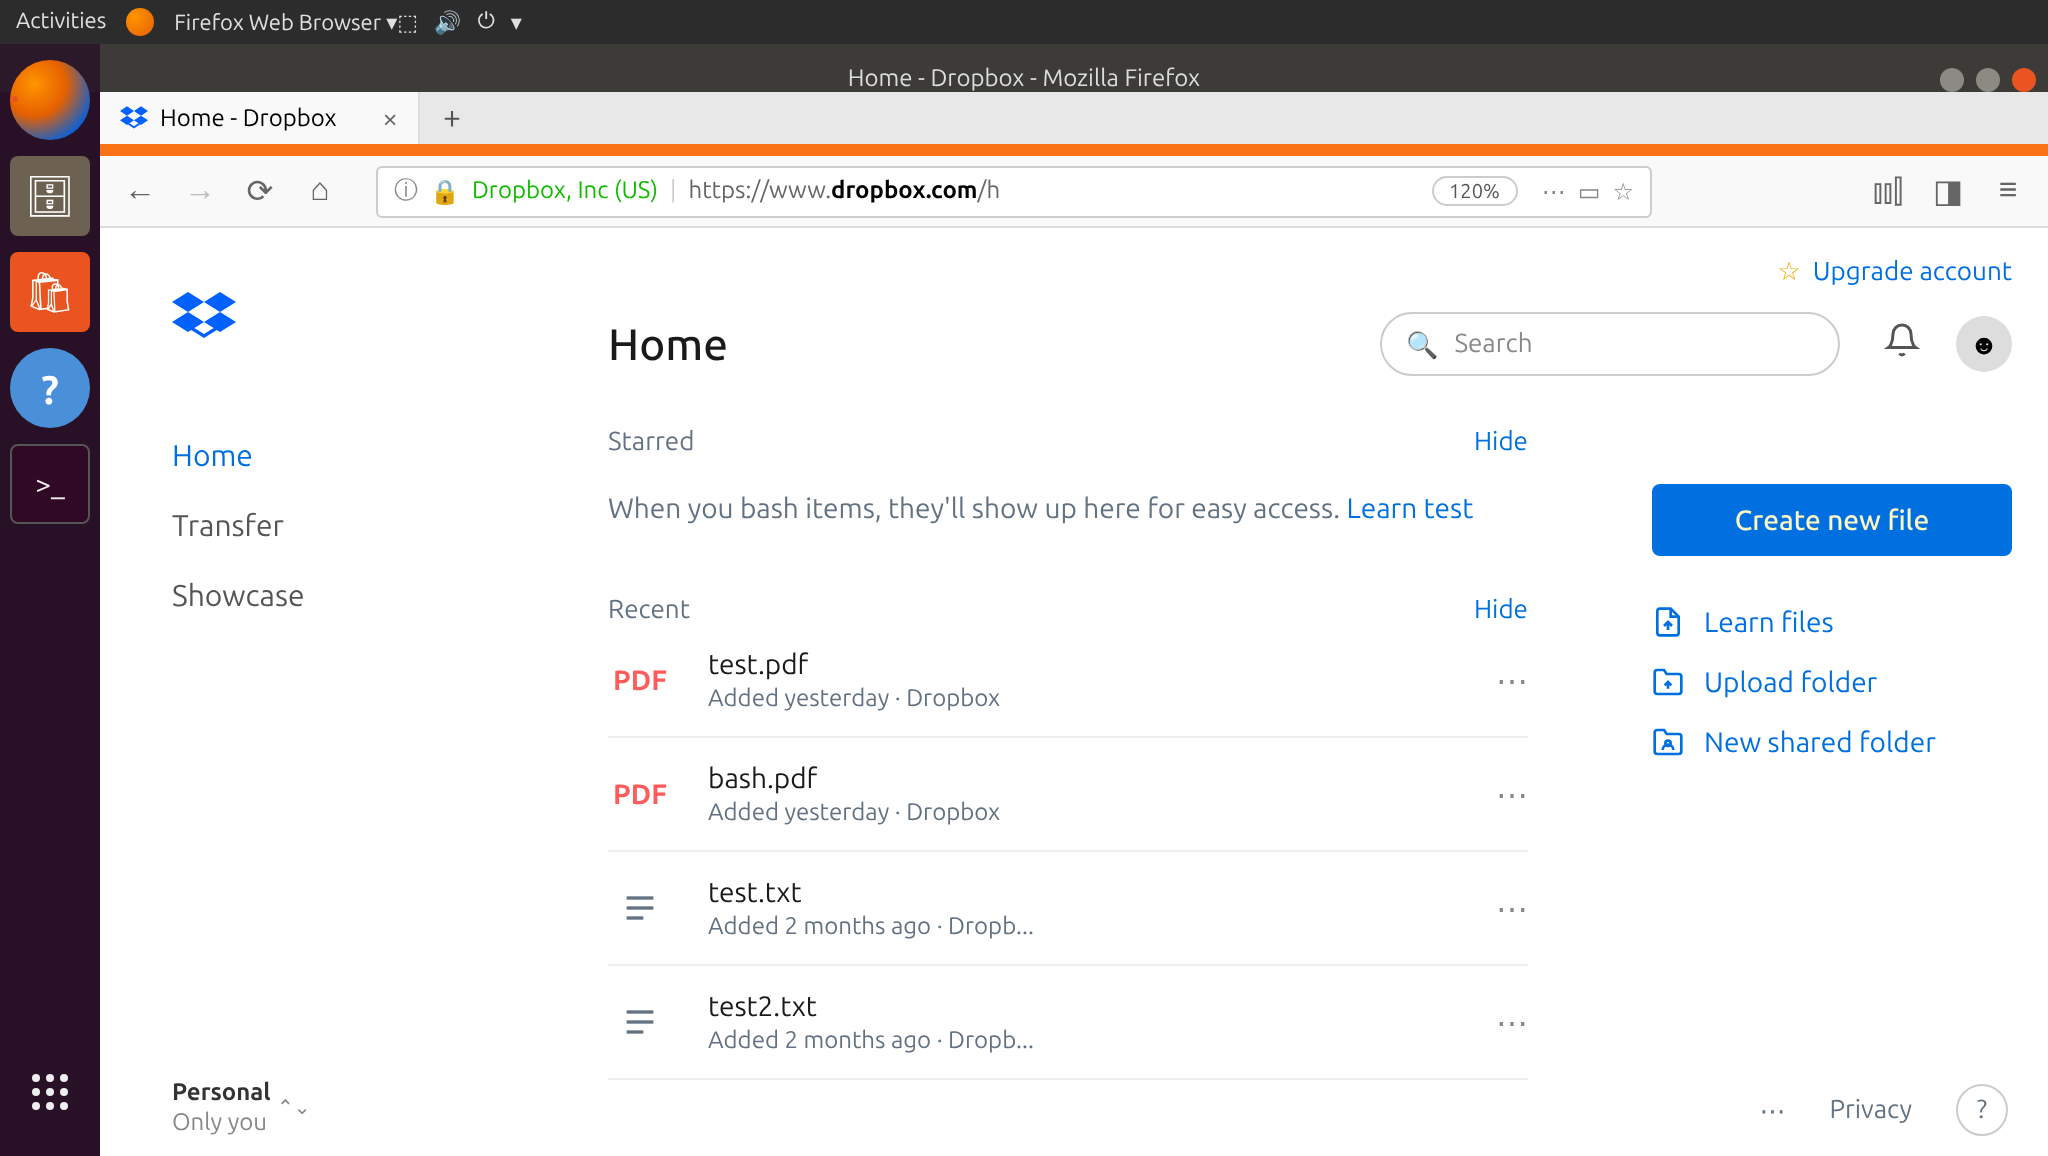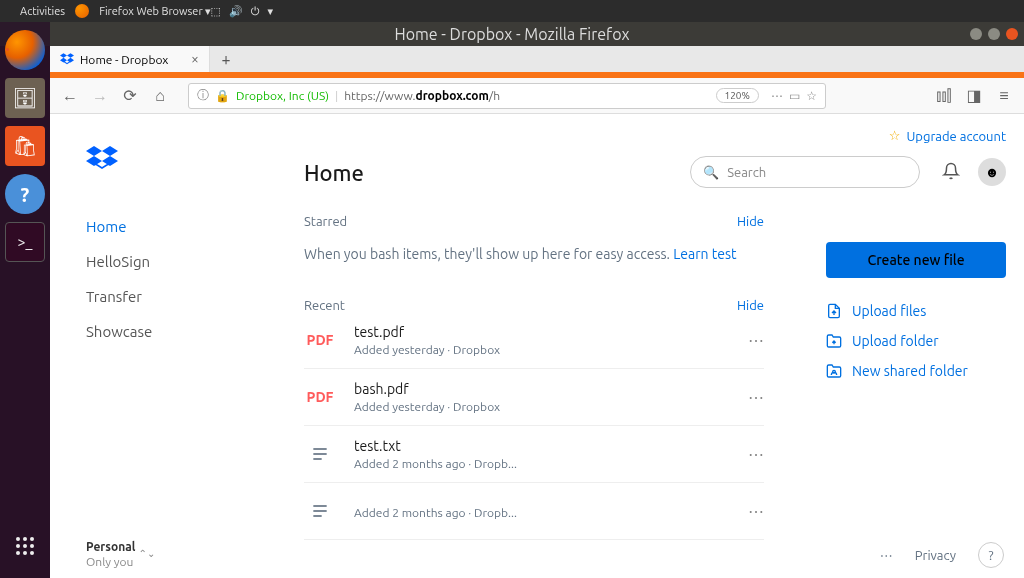--- a/index.html
+++ b/index.html
@@ -1,26 +1,26 @@
 <!DOCTYPE html>
 <html><head>
   <meta charset="utf-8">
   <style>
     * { margin: 0; padding: 0; box-sizing: border-box; }
     body { font-family: Ubuntu, -apple-system, sans-serif; width: 1024px; height: 578px; overflow: hidden; background: #2c001e; }
 
     
-    .top-bar { height: 22px; background: #2c2c2c; color: #e0e0e0; display: flex; align-items: center; font-size: 11px; padding: 0 20px; }
+    .top-bar { height: 22px; background: #2c2c2c; color: #e0e0e0; display: flex; align-items: center; font-size: 11px; padding: 0 8px; }
     .top-bar-left { display: flex; gap: 10px; align-items: center; }
     .top-bar-center { flex: 1; text-align: center; font-weight: 500; }
     .top-bar-right { display: flex; gap: 8px; }
     .ff-icon-small { width: 14px; height: 14px; background: radial-gradient(circle at 30% 30%, #ff9500, #e66000); border-radius: 50%; }
 
     
-    .window-title { height: 24px; background: #3c3b37; color: #dcdcdc; display: flex; align-items: center; justify-content: center; font-size: 16px; position: relative; }
+    .window-title { height: 24px; background: #3c3b37; color: #dcdcdc; display: flex; align-items: flex-end; justify-content: center; font-size: 12px; position: relative; }
     .window-controls { position: absolute; right: 6px; display: flex; gap: 6px; }
     .win-btn { width: 12px; height: 12px; border-radius: 50%; }
 
     
     .dock { position: absolute; left: 0; top: 22px; width: 50px; height: calc(578px - 22px); background: rgba(40, 20, 40, 0.85); display: flex; flex-direction: column; align-items: center; padding-top: 8px; gap: 8px; }
     .dock-icon { width: 40px; height: 40px; border-radius: 4px; display: flex; align-items: center; justify-content: center; font-size: 20px; }
     .dock-ff { background: radial-gradient(circle at 30% 30%, #ff9500, #e66000, #0060df 80%); border-radius: 50%; }
     .dock-files { background: #6d6152; color: #fff; }
     .dock-software { background: #e95420; color: #fff; }
     .dock-help { background: #4a90d9; border-radius: 50%; color: #fff; font-weight: bold; }
@@ -78,21 +78,21 @@
     .file-row { display: flex; align-items: center; gap: 18px; padding: 12px 0; border-bottom: 1px solid #eee; }
     .file-icon { width: 32px; height: 32px; display: flex; align-items: center; justify-content: center; flex-shrink: 0; }
     .file-icon.pdf { color: #ff5b5b; font-size: 14px; font-weight: bold; }
     .file-icon.txt { color: #637282; }
     .file-info { flex: 1; }
     .file-name { font-size: 14px; color: #1a1a1a; }
     .file-meta { font-size: 12px; color: #637282; margin-top: 3px; }
     .file-more { color: #888; cursor: pointer; }
 
     .db-actions { position: absolute; right: 18px; top: 128px; width: 180px; }
-    .btn-primary { background: #0070e0; color: #000000; border-radius: 4px; text-align: center; padding: 10px; font-size: 14px; font-weight: 500; margin-bottom: 18px; cursor: pointer; }
+    .btn-primary { background: #0070e0; color: #fef9c3; border-radius: 4px; text-align: center; padding: 10px; font-size: 14px; font-weight: 500; margin-bottom: 18px; cursor: pointer; }
     .action-link { display: flex; align-items: center; gap: 10px; color: #0070e0; font-size: 14px; padding: 7px 0; cursor: pointer; }
     .action-link svg { width: 16px; height: 16px; }
 
     .page-footer { position: absolute; right: 20px; bottom: 10px; display: flex; align-items: center; gap: 22px; color: #637282; font-size: 13px; }
     .help-circle { width: 26px; height: 26px; border: 1px solid #ccc; border-radius: 50%; display: flex; align-items: center; justify-content: center; }
 
     .url-bar b { color: #000; font-weight: 600; margin-top: 32px; }
   </style>
 </head>
 <body>
@@ -183,21 +183,20 @@
     <div class="upgrade-bar">
       <span class="star">☆</span>
       <span>Upgrade account</span>
     </div>
 
     <div class="db-sidebar">
       <svg class="db-logo" viewBox="0 0 32 28" fill="currentColor">
           <path d="M8 0l8 5-8 5-8-5zM24 0l8 5-8 5-8-5zM8 10l8 5-8 5-8-5zM24 10l8 5-8 5-8-5zM16 21l8-5v2l-8 5-8-5v-2z"></path>
         </svg>
       <div class="db-nav-item active">Home</div>
-      <div class="db-nav-item">HelloSign</div>
       <div class="db-nav-item">Transfer</div>
       <div class="db-nav-item">Showcase</div>
     </div>
 
     <div class="db-account">
       <div class="plan">Personal</div>
       <div class="who">Only you</div>
       <span class="db-chevron">⌃⌄</span>
     </div>
 
@@ -261,35 +260,36 @@
       </div>
       <div class="file-row">
         <div class="file-icon txt">
           <svg width="20" height="20" viewBox="0 0 24 24" fill="none" stroke="currentColor" stroke-width="2">
               <line x1="4" y1="6" x2="20" y2="6"></line>
               <line x1="4" y1="12" x2="20" y2="12"></line>
               <line x1="4" y1="18" x2="14" y2="18"></line>
             </svg>
         </div>
         <div class="file-info">
+          <div class="file-name">test2.txt</div>
           <div class="file-meta">Added 2 months ago · Dropb...</div>
         </div>
         <span class="file-more">⋯</span>
       </div>
     </div>
 
     <div class="db-actions">
       <div class="btn-primary">Create new file</div>
       <div class="action-link">
         <svg viewBox="0 0 24 24" fill="none" stroke="currentColor" stroke-width="2">
             <path d="M14 2H6a2 2 0 0 0-2 2v16a2 2 0 0 0 2 2h12a2 2 0 0 0 2-2V8z"></path>
             <polyline points="14 2 14 8 20 8"></polyline>
             <path d="M12 18v-6M9 15l3-3 3 3"></path>
           </svg>
-        <span>Upload files</span>
+        <span>Learn files</span>
       </div>
       <div class="action-link">
         <svg viewBox="0 0 24 24" fill="none" stroke="currentColor" stroke-width="2">
             <path d="M22 19a2 2 0 0 1-2 2H4a2 2 0 0 1-2-2V5a2 2 0 0 1 2-2h5l2 3h9a2 2 0 0 1 2 2z"></path>
             <path d="M12 17v-5M9.5 14.5l2.5-2.5 2.5 2.5"></path>
           </svg>
         <span>Upload folder</span>
       </div>
       <div class="action-link">
         <svg viewBox="0 0 24 24" fill="none" stroke="currentColor" stroke-width="2">

